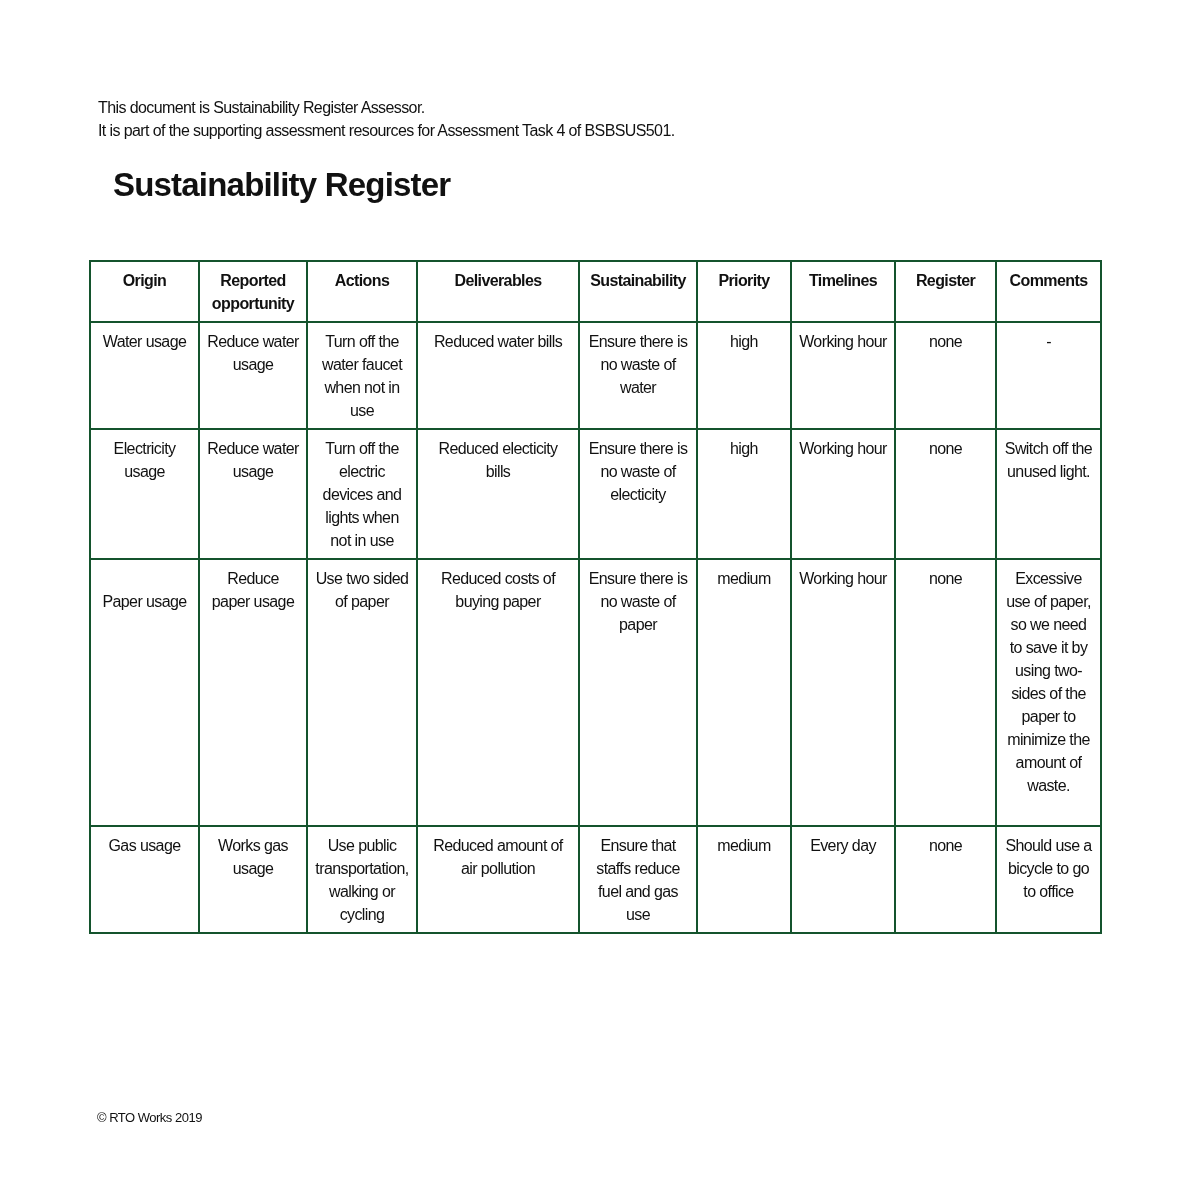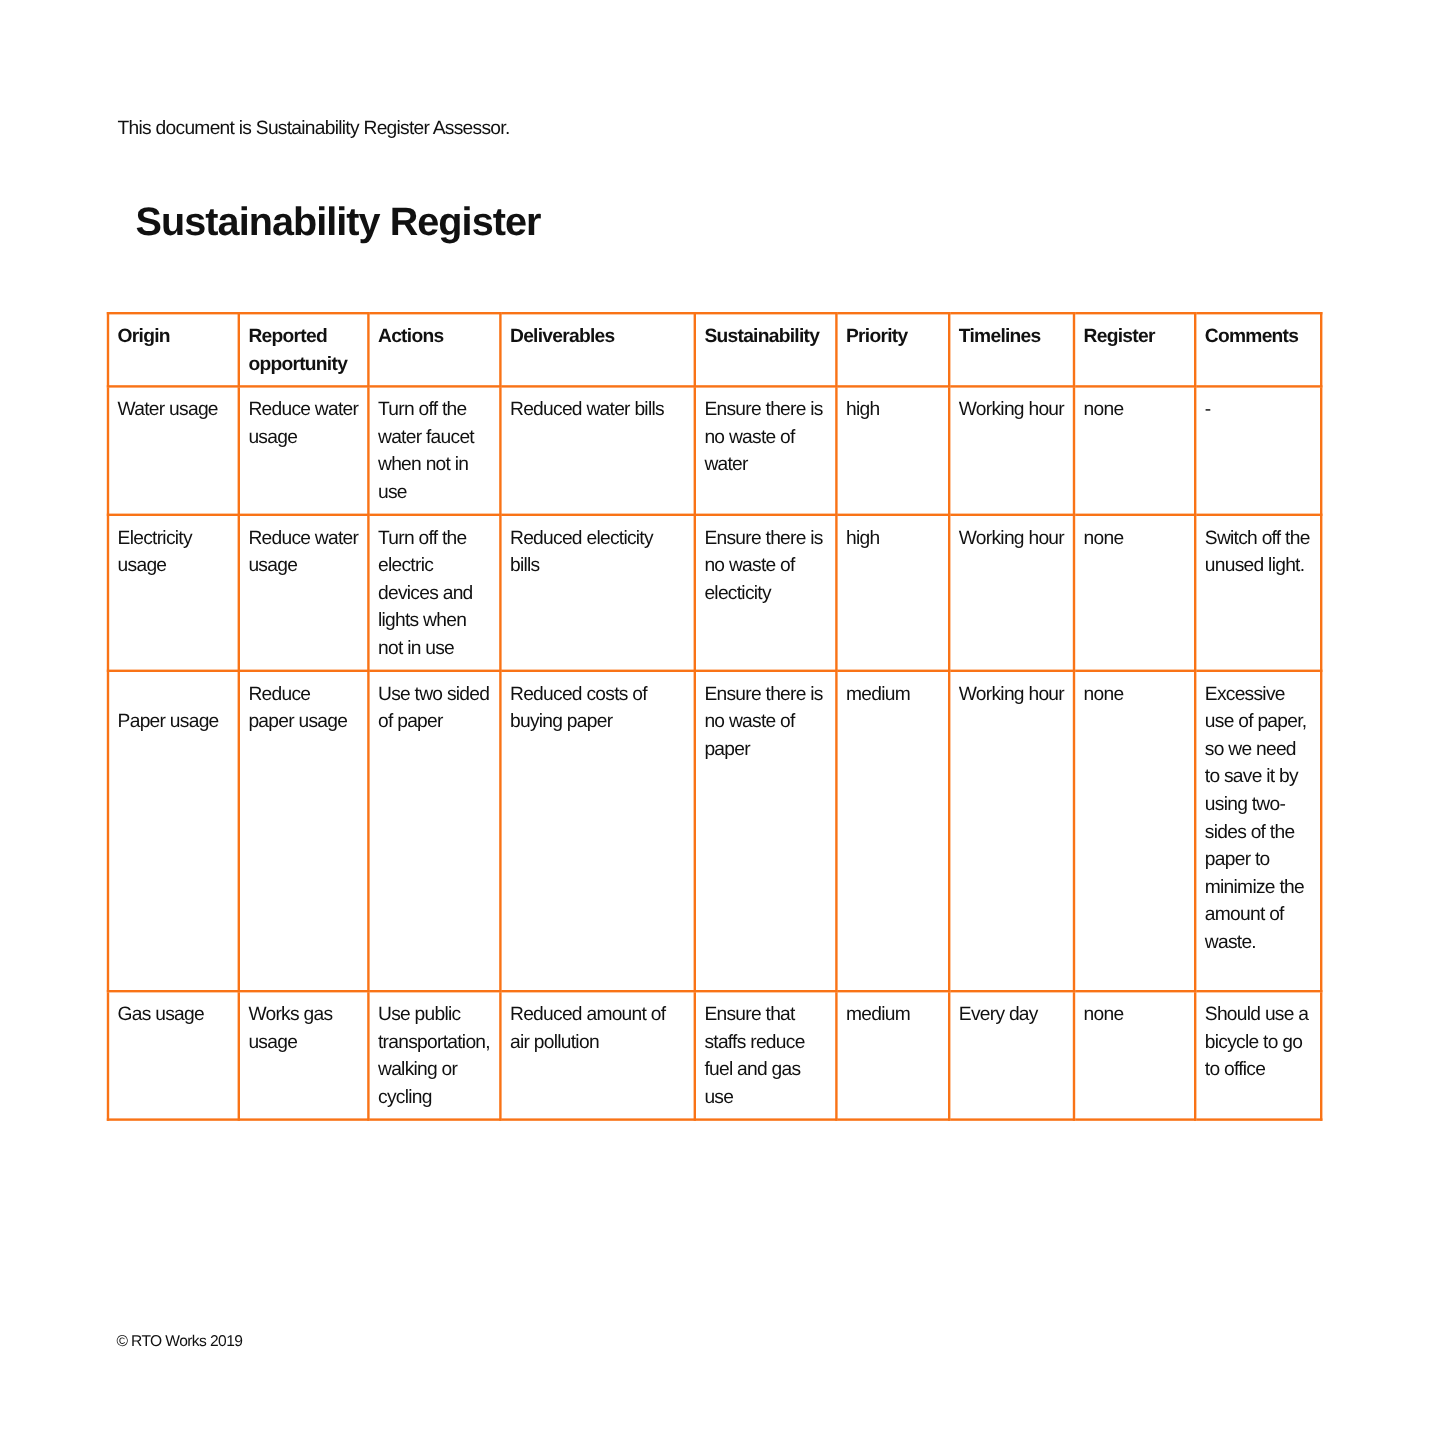--- a/index.html
+++ b/index.html
@@ -14,42 +14,43 @@
     .title {
       position: absolute; left: 97px; top: 150px; margin: 16px;
       font-size: 33px; font-weight: bold; letter-spacing: -0.8px;
     }
     table.register {
       position: absolute; left: 89px; top: 260px;
       border-collapse: collapse; table-layout: fixed;
       width: 1011px;
     }
     table.register td, table.register th {
-      border: 2px solid #f97316; vertical-align: top;
+      border: 2px solid #14532d; vertical-align: top;
       padding: 7px 7px 6px 7px;
       font-size: 16px; line-height: 23px; letter-spacing: -0.6px;
-      text-align: left; word-wrap: break-word;
+      text-align: center; word-wrap: break-word;
     }
     table.register th { font-weight: bold; height: 44px; }
     td.origin { vertical-align: middle; }
     tr.r0 td { height: 89px; border-radius: 17px; }
     tr.r1 td { height: 115px; }
     tr.r2 td { height: 229px; }
     tr.r3 td { height: 89px; }
     td.origin-top { vertical-align: top; }
     .footer {
       position: absolute; left: 97px; top: 1110px;
       font-size: 13px; letter-spacing: -0.5px;
     }
   </style>
 </head>
 <body>
 
 <div class="intro">
   <div>This document is Sustainability Register Assessor.</div>
+  <div>It is part of the supporting assessment resources for Assessment Task 4 of BSBSUS501.</div>
 </div>
 
 <h1 class="title">Sustainability Register</h1>
 
 <table class="register">
   <colgroup>
     <col style="width:109px">
       <col style="width:108px">
       <col style="width:110px">
     <col style="width:162px">

